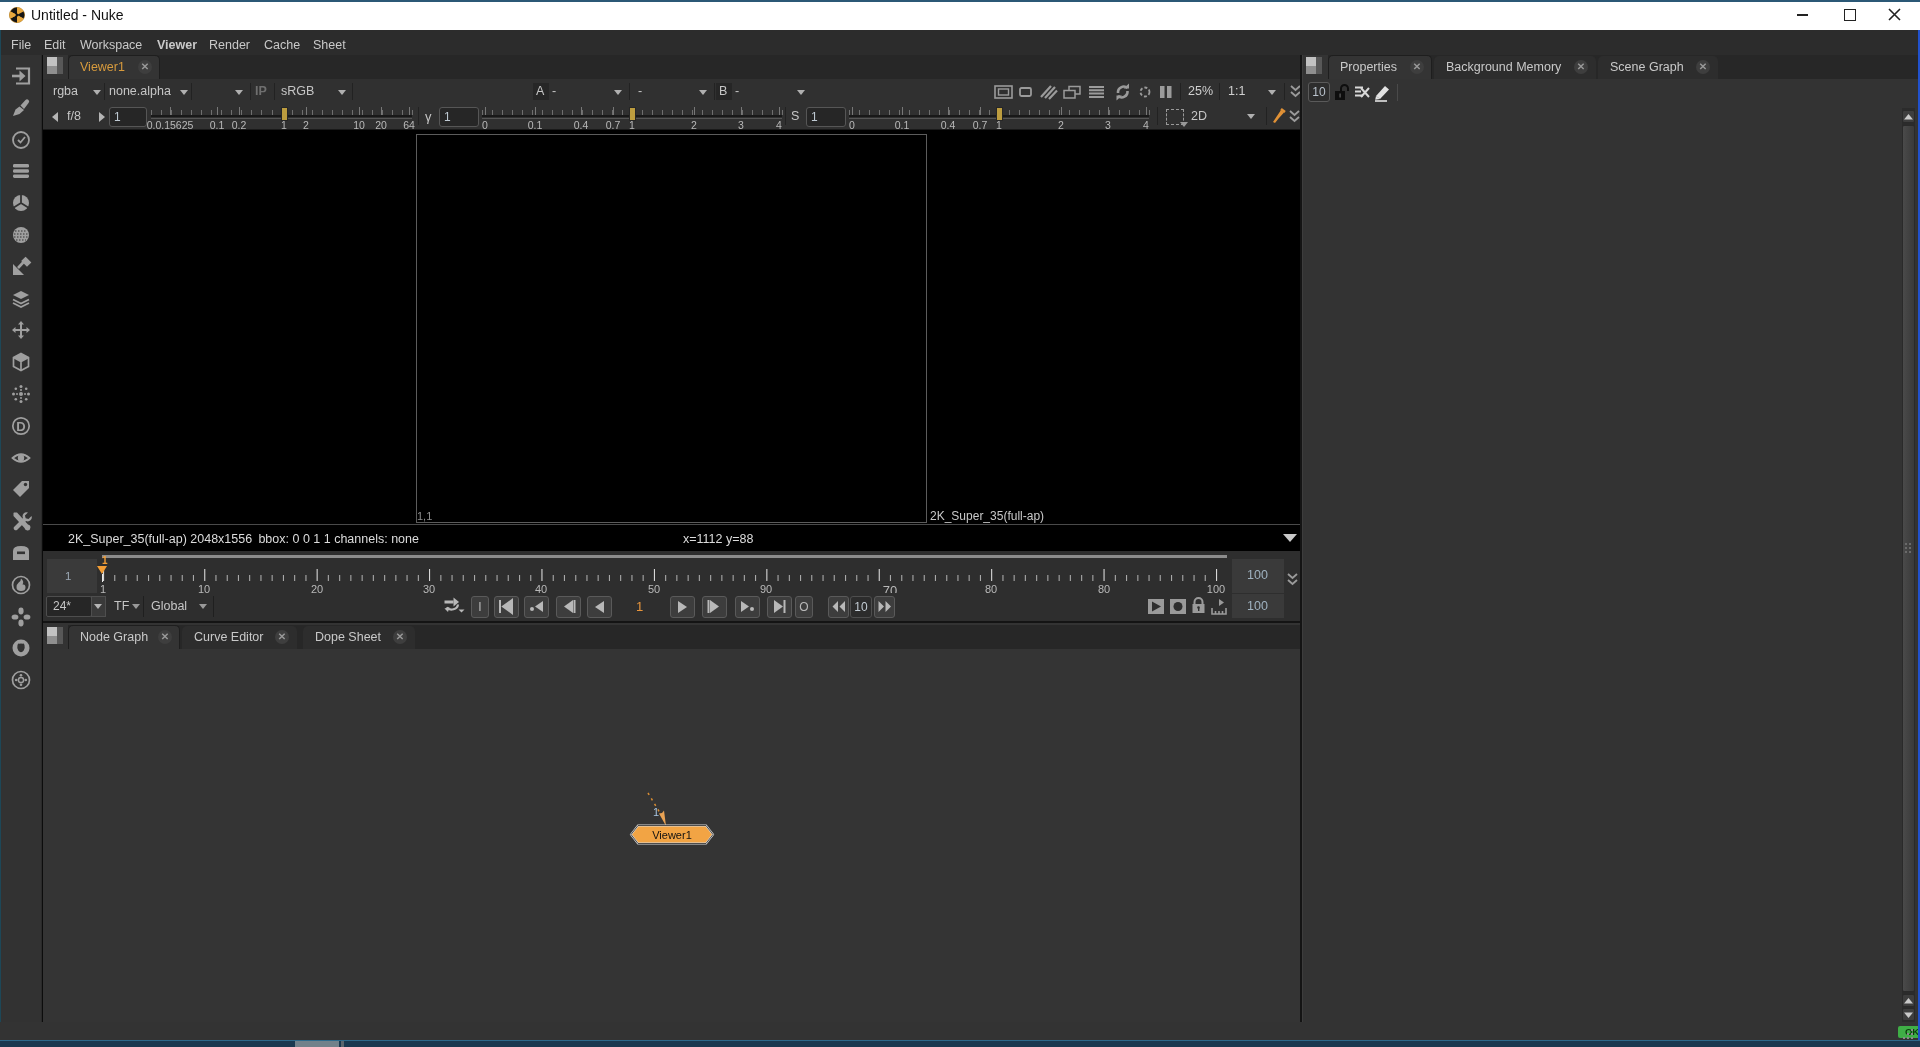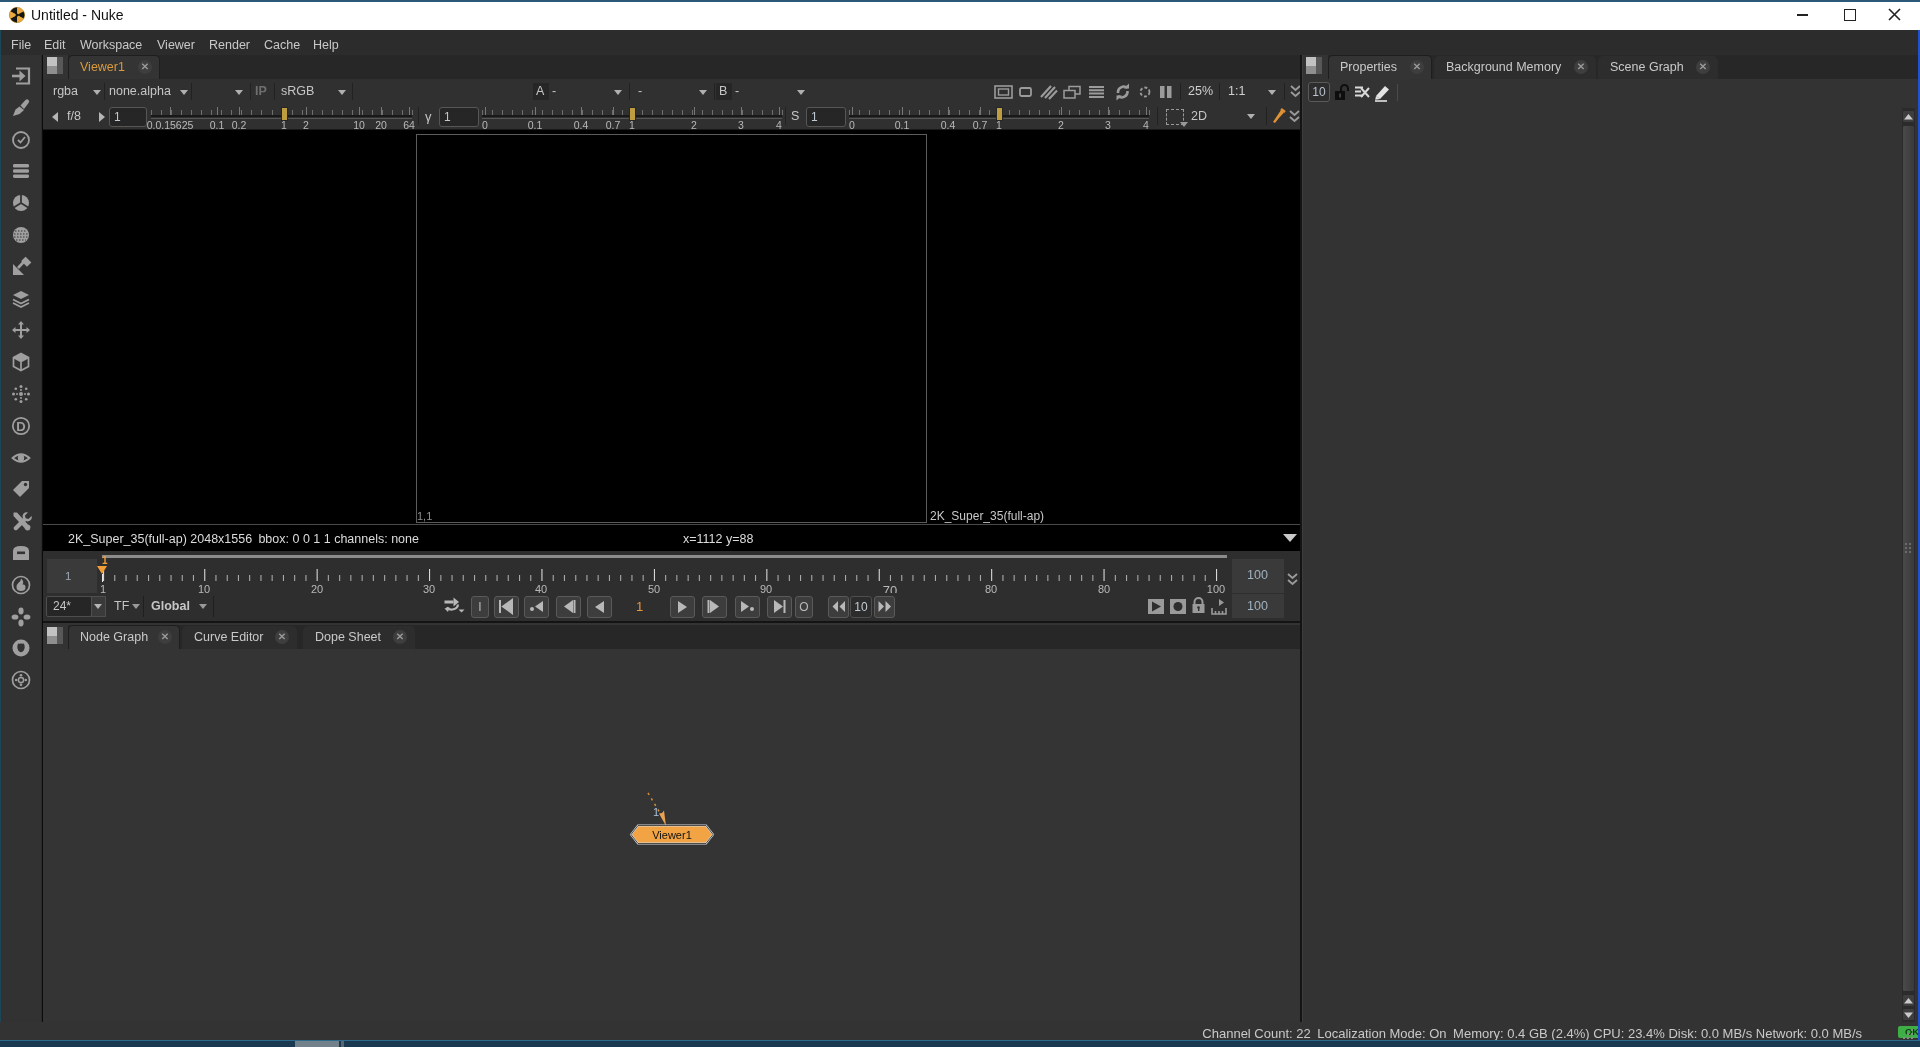--- a/index.html
+++ b/index.html
@@ -19,24 +19,24 @@
 <div style="position:absolute;left:31px;top:7px;font-size:14px;color:#111;font-weight:normal;white-space:nowrap;">Untitled - Nuke</div>
 <div style="position:absolute;left:1797px;top:14px;width:11px;height:1.6px;background:#222;"></div>
 <div style="position:absolute;left:1844px;top:9px;width:10px;height:10px;border:1.6px solid #222;"></div>
 <svg style="position:absolute;left:1888px;top:8px;" width="13" height="13" viewBox="0 0 13 13">
 <path d="M1 1 L12 12 M12 1 L1 12" stroke="#222" stroke-width="1.6"></path>
     </svg>
 <div style="position:absolute;left:0;top:30px;width:1920px;height:25px;background:#2c2c2c;"></div>
 <div style="position:absolute;left:11px;top:38px;font-size:12.5px;color:#c9c9c9;font-weight:normal;white-space:nowrap;">File</div>
 <div style="position:absolute;left:44px;top:38px;font-size:12.5px;color:#c9c9c9;font-weight:normal;white-space:nowrap;">Edit</div>
 <div style="position:absolute;left:80px;top:38px;font-size:12.5px;color:#c9c9c9;font-weight:normal;white-space:nowrap;">Workspace</div>
-<div style="position:absolute;left:157px;top:38px;font-size:12.5px;color:#c9c9c9;font-weight:normal;white-space:nowrap;">Viewer</div>
+<div style="position:absolute;left:157px;top:38px;font-size:12.5px;color:#c9c9c9;font-weight:bold;white-space:nowrap;">Viewer</div>
 <div style="position:absolute;left:209px;top:38px;font-size:12.5px;color:#c9c9c9;font-weight:normal;white-space:nowrap;">Render</div>
 <div style="position:absolute;left:264px;top:38px;font-size:12.5px;color:#c9c9c9;font-weight:normal;white-space:nowrap;">Cache</div>
-<div style="position:absolute;left:313px;top:38px;font-size:12.5px;color:#c9c9c9;font-weight:normal;white-space:nowrap;">Help</div>
+<div style="position:absolute;left:313px;top:38px;font-size:12.5px;color:#c9c9c9;font-weight:normal;white-space:nowrap;">Sheet</div>
 <div style="position:absolute;left:0;top:55px;width:41px;height:967px;background:#323232;"></div>
 <div style="position:absolute;left:42px;top:55px;width:1px;height:967px;background:#0c0c0c;"></div>
 <div style="position:absolute;left:41px;top:55px;width:1px;height:967px;background:#2a2a2a;"></div>
 <div style="position:absolute;left:0;top:30px;width:1px;height:1010px;background:#1d4757;"></div>
 <svg style="position:absolute;left:10px;top:65px;" width="22" height="22" viewBox="0 0 22 22">
       <path d="M6 3.5 h13 v15 h-13" fill="none" stroke="#9f9f9f" stroke-width="2.2"></path>
       <path d="M2 11 h11" stroke="#9f9f9f" stroke-width="2.6" fill="none"></path>
       <path d="M9.5 5.5 L15.5 11 L9.5 16.5 Z" fill="#9f9f9f"></path>
     </svg>
 <svg style="position:absolute;left:10px;top:97px;" width="22" height="22" viewBox="0 0 22 22">
@@ -505,21 +505,21 @@
     </svg>
 <div style="position:absolute;left:43px;top:593px;width:1257px;height:28px;background:#2e2e2e;"></div>
 <div style="position:absolute;left:1232px;top:594px;width:52px;height:24px;background:#3a3a3a;"></div>
 <div style="position:absolute;left:1247px;top:599px;font-size:12.5px;color:#9fb2c0;font-weight:normal;white-space:nowrap;">100</div>
 <div style="position:absolute;left:46px;top:596px;width:46px;height:21px;background:#262626;border:1px solid #4e4e4e;box-sizing:border-box;border-radius:2px;color:#c6c6c6;font-size:12px;line-height:19px;padding-left:6px;">24*</div>
 <div style="position:absolute;left:91px;top:596px;width:15px;height:21px;background:#3a3a3a;border:1px solid #4e4e4e;box-sizing:border-box;"></div>
 <div style="position:absolute;left:94px;top:604px;width:0;height:0;border-left:4px solid transparent;border-right:4px solid transparent;border-top:5px solid #b5b5b5;"></div>
 <div style="position:absolute;left:114px;top:599px;font-size:12.5px;color:#c6c6c6;font-weight:normal;white-space:nowrap;">TF</div>
 <div style="position:absolute;left:132px;top:604px;width:0;height:0;border-left:4px solid transparent;border-right:4px solid transparent;border-top:5px solid #999;"></div>
 <div style="position:absolute;left:143px;top:596px;width:1px;height:21px;background:#1f1f1f;"></div>
-<div style="position:absolute;left:151px;top:599px;font-size:12.5px;color:#c6c6c6;font-weight:bold;white-space:nowrap;">Global</div>
+<div style="position:absolute;left:151px;top:599px;font-size:12.5px;color:#c6c6c6;font-weight:normal;white-space:nowrap;">Global</div>
 <div style="position:absolute;left:199px;top:604px;width:0;height:0;border-left:4px solid transparent;border-right:4px solid transparent;border-top:5px solid #999;"></div>
 <div style="position:absolute;left:213px;top:596px;width:1px;height:21px;background:#1f1f1f;"></div>
 <svg style="position:absolute;left:443px;top:596px;" width="24" height="20" viewBox="0 0 24 20">
 <rect x="1.5" y="4.5" width="9" height="3" fill="#b8b8b8"></rect>
 <path d="M10.5 1.5 L16 6 L10.5 10.5 Z" fill="#b8b8b8"></path>
 <path d="M15 8.5 a6.5 5.5 0 0 1 -11.5 3" stroke="#b8b8b8" stroke-width="2.2" fill="none"></path>
 <path d="M6.5 11 l-5 1.5 l3.5 3.5 z" fill="#b8b8b8"></path>
 <path d="M15.5 13.5 l6 0 l-3 3 z" fill="#b8b8b8"></path>
     </svg>
 <div style="position:absolute;left:471px;top:596px;width:18px;height:22px;background:#3d3d3d;border:1px solid #5a5a5a;border-radius:3px;box-sizing:border-box;"></div>
@@ -669,21 +669,20 @@
 <div style="position:absolute;left:1909px;top:551px;width:2px;height:2px;background:#6a6a6a;"></div>
 <div style="position:absolute;left:1902px;top:994px;width:13px;height:13px;background:#3e3e3e;border:1px solid #2a2a2a;border-radius:2px;box-sizing:border-box;"></div>
 <svg style="position:absolute;left:1902px;top:994px;" width="13" height="13" viewBox="0 0 13 13">
       <path d="M6.5 4 L11 9.5 L2 9.5 Z" fill="#c9c9c9"></path>
     </svg>
 <div style="position:absolute;left:1902px;top:1008px;width:13px;height:13px;background:#3e3e3e;border:1px solid #2a2a2a;border-radius:2px;box-sizing:border-box;"></div>
 <svg style="position:absolute;left:1902px;top:1008px;" width="13" height="13" viewBox="0 0 13 13">
       <path d="M2 4.5 L11 4.5 L6.5 10 Z" fill="#c9c9c9"></path>
     </svg>
 <div style="position:absolute;left:0;top:1022px;width:1920px;height:18px;background:#333333;"></div>
-<div style="position:absolute;left:1862px;top:1026px;font-size:13px;color:#c9c9c9;white-space:nowrap;transform:translateX(-100%);">Channel Count: 22 Localization Mode: On Memory: 0.4 GB (2.4%) CPU: 23.4% Disk: 0.0 MB/s Network: 0.0 MB/s</div>
 <div style="position:absolute;left:1866px;top:1026px;width:28px;height:12px;background:#3fae46;border-radius:2px;color:#0c3c0c;font-size:9.5px;font-weight:bold;text-align:center;line-height:12px;margin-left:32px;">OK</div>
 <div style="position:absolute;left:1911px;top:1029px;width:2px;height:2px;background:#8a8a8a;"></div>
 <div style="position:absolute;left:1907px;top:1033px;width:2px;height:2px;background:#8a8a8a;"></div>
 <div style="position:absolute;left:1911px;top:1033px;width:2px;height:2px;background:#8a8a8a;"></div>
 <div style="position:absolute;left:1903px;top:1037px;width:2px;height:2px;background:#8a8a8a;"></div>
 <div style="position:absolute;left:1907px;top:1037px;width:2px;height:2px;background:#8a8a8a;"></div>
 <div style="position:absolute;left:1911px;top:1037px;width:2px;height:2px;background:#8a8a8a;"></div>
 <div style="position:absolute;left:1899px;top:1041px;width:2px;height:2px;background:#8a8a8a;"></div>
 <div style="position:absolute;left:1903px;top:1041px;width:2px;height:2px;background:#8a8a8a;"></div>
 <div style="position:absolute;left:1907px;top:1041px;width:2px;height:2px;background:#8a8a8a;"></div>

